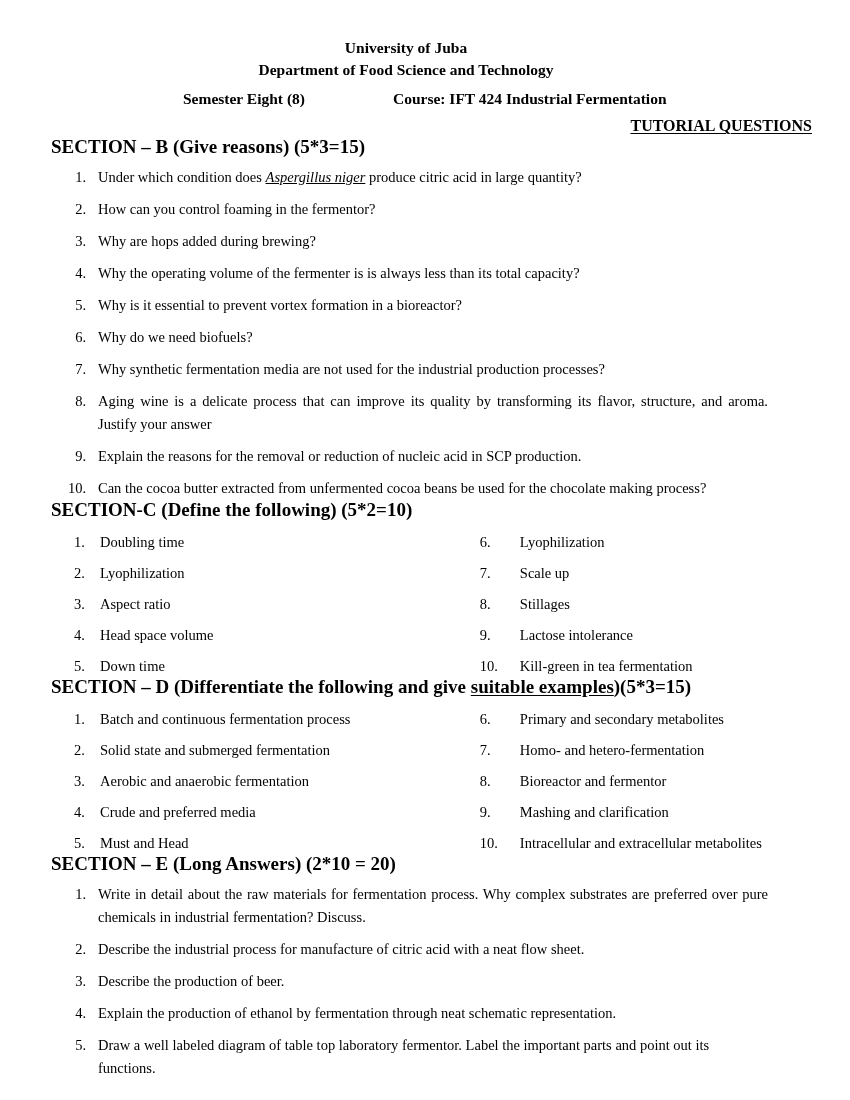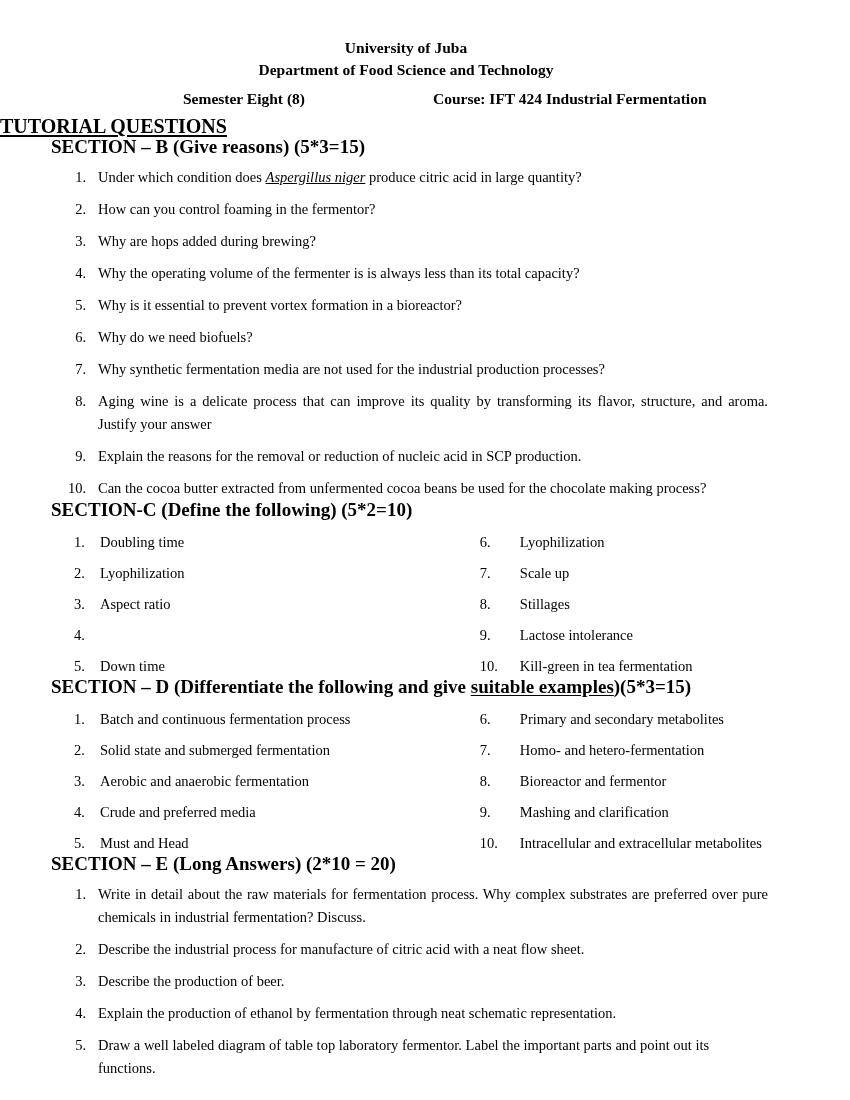--- a/index.html
+++ b/index.html
@@ -35,32 +35,31 @@
   .header .line { display: block; }
 
   .semester-row {
     display: flex;
     font-weight: bold;
     font-size: 15.5px;
     line-height: 21px;
     margin-top: 8px;
     padding-left: 183px;
     padding-right: 100px;
-    gap: 40px;
   }
   .semester-row .sem { white-space: nowrap; }
   .semester-row .course {
     white-space: nowrap;
     margin-left: 88px;
   }
 
   .doc-title {
-    text-align: left;
+    text-align: right;
     font-weight: bold;
-    font-size: 20px;
+    font-size: 16px;
     line-height: 22px;
     margin-top: 6px;
   }
   .doc-title span {
     text-decoration: underline;
     text-underline-offset: 2px;
   }
 
   
   .section-heading {
@@ -230,20 +229,21 @@
         <li>
           <span class="num">2.</span>
           <span class="txt">Lyophilization</span>
         </li>
         <li>
           <span class="num">3.</span>
           <span class="txt">Aspect ratio</span>
         </li>
         <li>
           <span class="num">4.</span>
+          <span class="txt">Head space volume</span>
         </li>
         <li>
           <span class="num">5.</span>
           <span class="txt">Down time</span>
         </li>
       </ol>
     </div>
     <div class="col right">
       <ol>
         <li>

